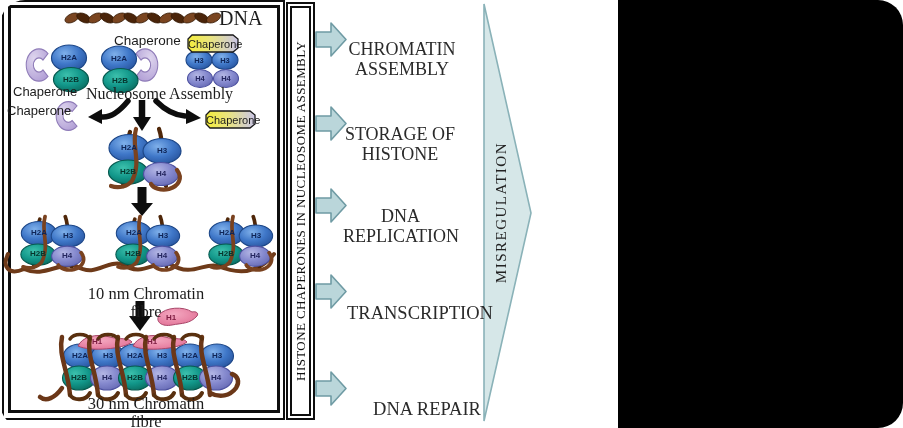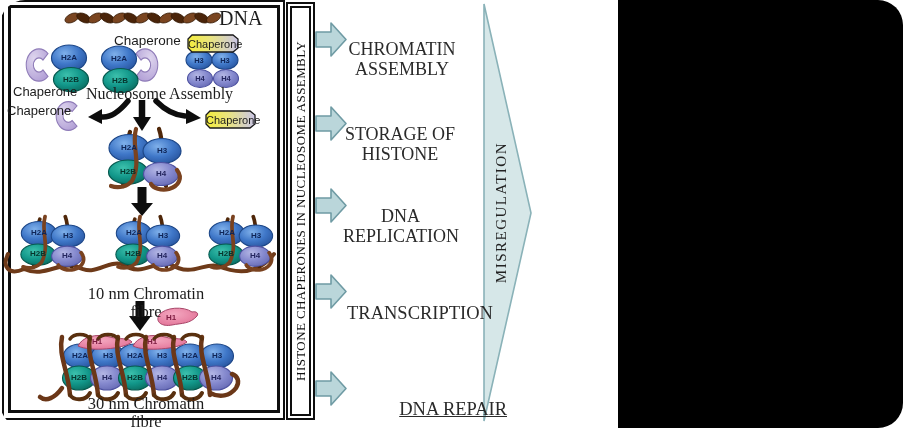--- a/index.html
+++ b/index.html
@@ -256,19 +256,19 @@
   <div class="hl hlp" style="left:201px;top:373px;">H4</div>
 
   <div class="abs" id="strip-inner">
     <div id="strip-text">HISTONE CHAPERONES IN NUCLEOSOME ASSEMBLY</div>
   </div>
 
   <div class="lbl serif proc" style="left:343px;top:19px;width:118px;">CHROMATIN ASSEMBLY</div>
   <div class="lbl serif proc" style="left:340px;top:104px;width:120px;">STORAGE OF HISTONE</div>
   <div class="lbl serif proc" style="left:343px;top:186px;width:115px;">DNA REPLICATION</div>
   <div class="lbl serif proc" style="left:347px;top:283px;width:160px;text-align:left;white-space:nowrap;font-size:18.5px;">TRANSCRIPTION</div>
-  <div class="lbl serif proc" style="left:347px;top:379px;width:160px;text-align:right;white-space:nowrap;font-size:18.5px;text-decoration:underline;">DNA REPAIR</div>
+  <div class="lbl serif proc" style="left:347px;top:379px;width:160px;text-align:center;white-space:nowrap;font-size:18.5px;">DNA REPAIR</div>
 
   <div class="abs serif" id="misreg">
     <span>MISREGULATION</span>
   </div>
 
 </div>
 
 </body></html>

